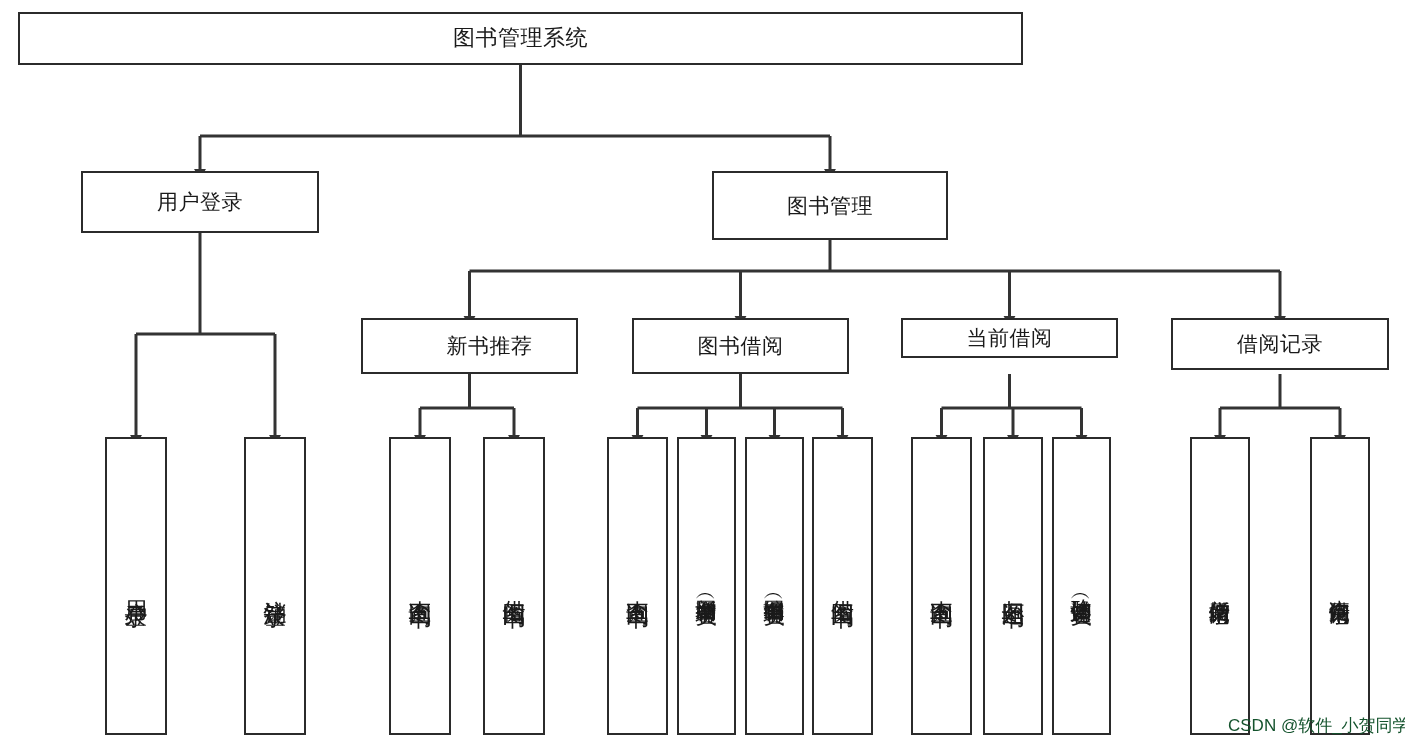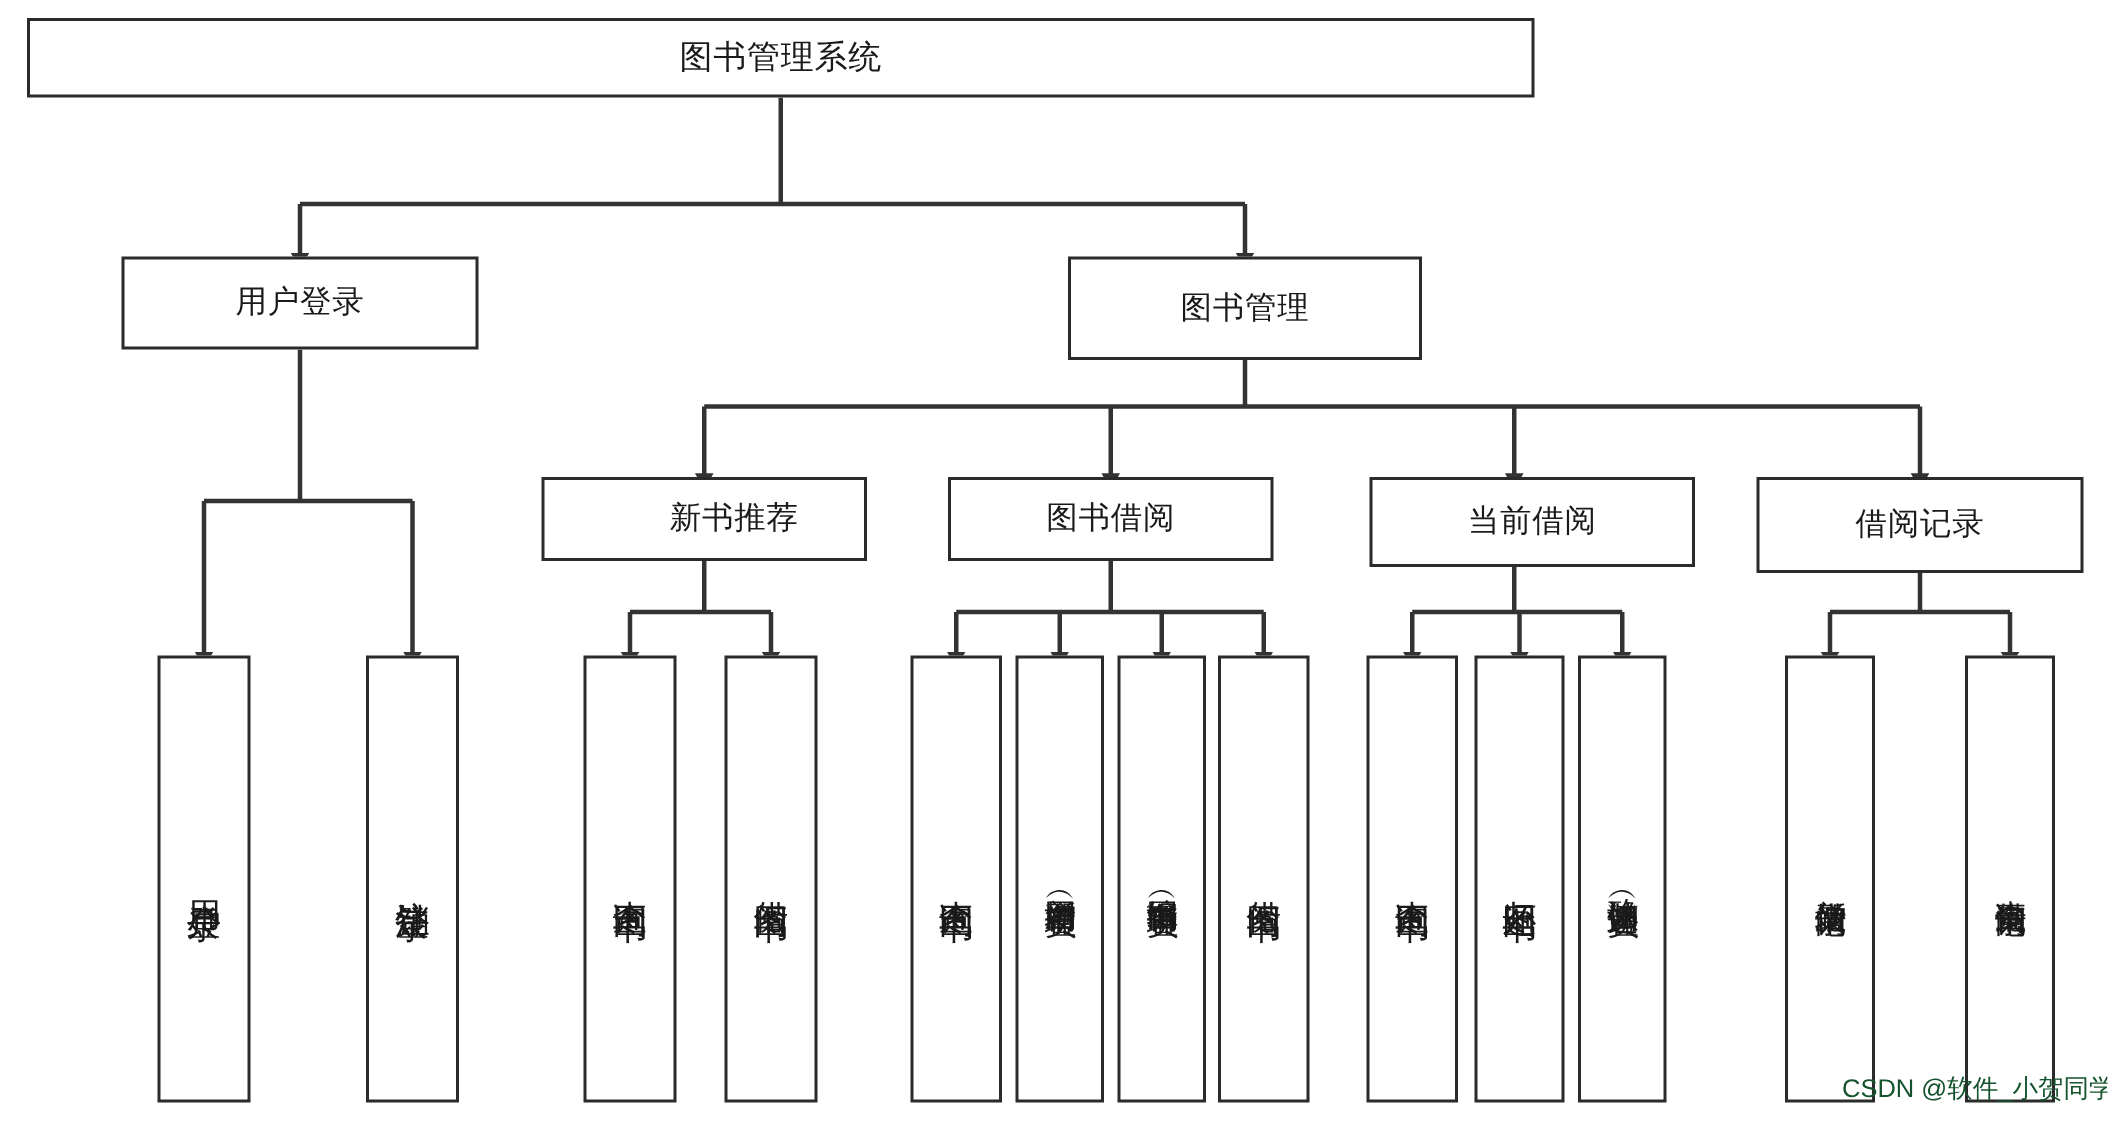--- a/index.html
+++ b/index.html
@@ -129,24 +129,24 @@
       </div>
       <div class="node-box node-h" style="left: 712px; top: 171px; width: 236px; height: 69px;">
         <span class="node-label">图书管理</span>
       </div>
       <div class="node-box node-h" style="left: 361px; top: 318px; width: 217px; height: 56px; padding-left: 40px;">
         <span class="node-label">新书推荐</span>
       </div>
       <div class="node-box node-h" style="left: 632px; top: 318px; width: 217px; height: 56px;">
         <span class="node-label">图书借阅</span>
       </div>
-      <div class="node-box node-h" style="left: 901px; top: 318px; width: 217px; height: 60px; margin-left: 12px;">
+      <div class="node-box node-h" style="left: 901px; top: 318px; width: 217px; height: 40px;">
         <span class="node-label">当前借阅</span>
       </div>
-      <div class="node-box node-h" style="left: 1171px; top: 318px; width: 218px; height: 64px;">
+      <div class="node-box node-h" style="left: 1171px; top: 318px; width: 218px; height: 52px;">
         <span class="node-label">借阅记录</span>
       </div>
       <div class="node-box node-v" style="left: 105px; top: 437px; width: 62px; height: 298px;">
         <span class="node-label">用户登录</span>
       </div>
       <div class="node-box node-v" style="left: 244px; top: 437px; width: 62px; height: 298px;">
         <span class="node-label">注销登录</span>
       </div>
       <div class="node-box node-v" style="left: 389px; top: 437px; width: 62px; height: 298px;">
         <span class="node-label">查询图书</span>

